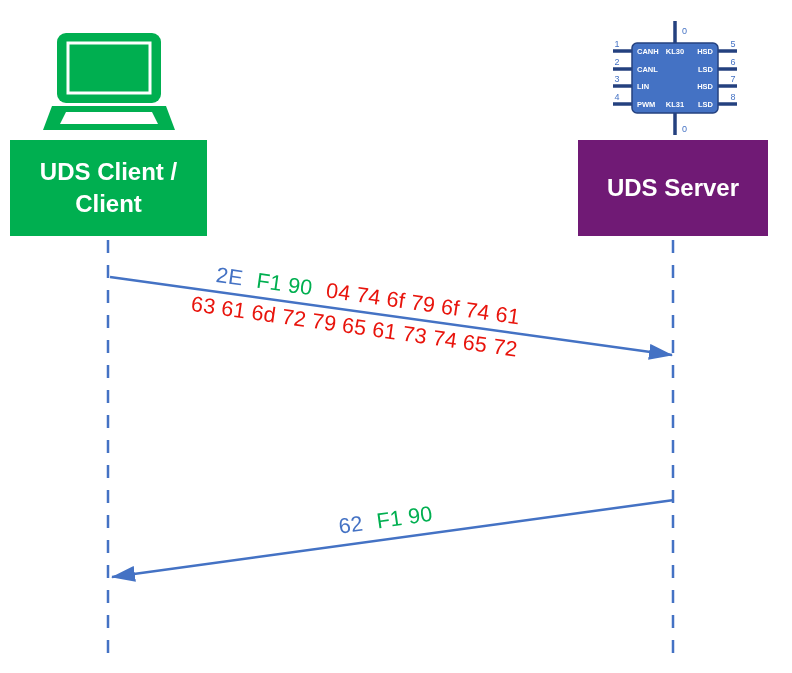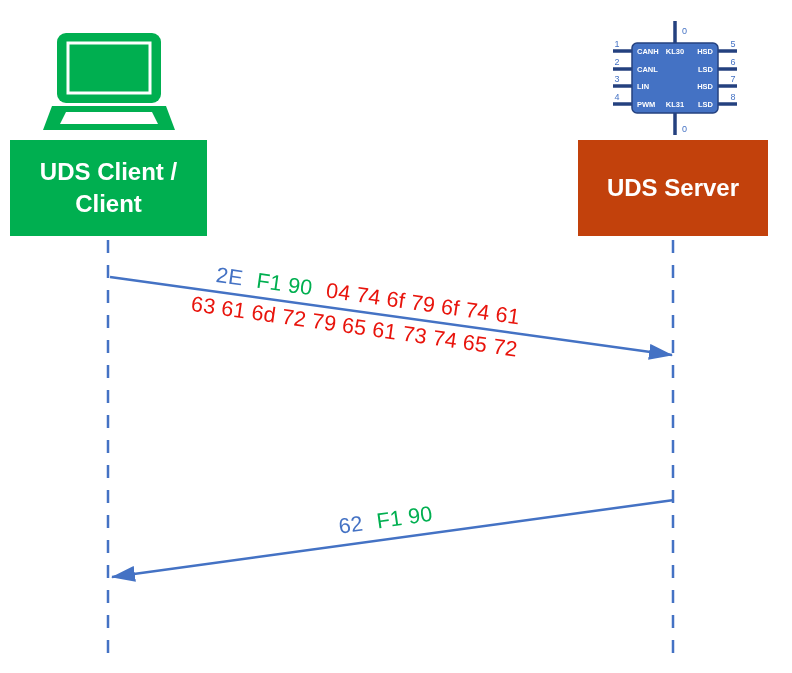--- a/index.html
+++ b/index.html
@@ -9,21 +9,21 @@
   }
   svg.overlay { position:absolute; left:0; top:0; }
 
   .box {
     position:absolute; display:flex; flex-direction:column;
     align-items:center; justify-content:center;
     color:#ffffff; font-weight:bold; font-size:24px; line-height:1.32;
     text-align:center;
   }
   #client-box { left:10px; top:140px; width:197px; height:96px; background:#00AF50; }
-  #server-box { left:578px; top:140px; width:190px; height:96px; background:#c2410c; }
+  #server-box { left:578px; top:140px; width:190px; height:96px; background:#701a75; }
 
   .msg {
     position:absolute; white-space:nowrap; font-size:21.5px;
     transform-origin:0 0; letter-spacing:0.2px;
   }
   .msg span { margin-right:8px; }
   .msg span:last-child { margin-right:0; }
   #msg1-line1 { left:218px; top:263px; transform:rotate(8deg); }
   #msg1-line2 { left:193px; top:292px; transform:rotate(8deg); }
   #msg2-line1 { left:337px; top:515px; transform:rotate(-8deg); }

